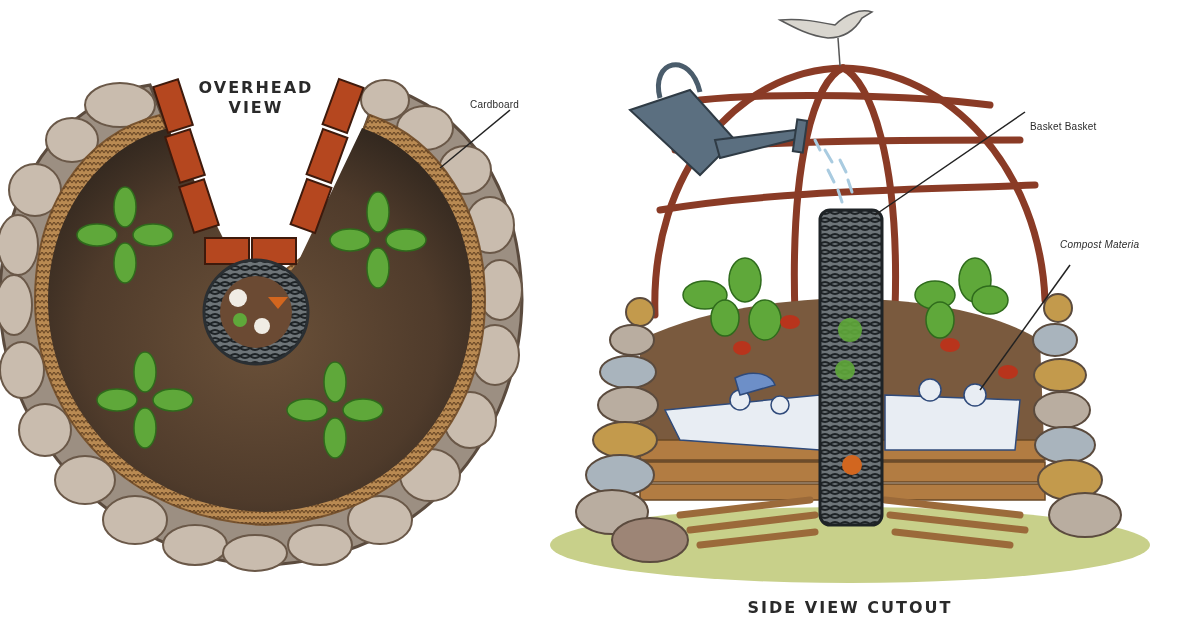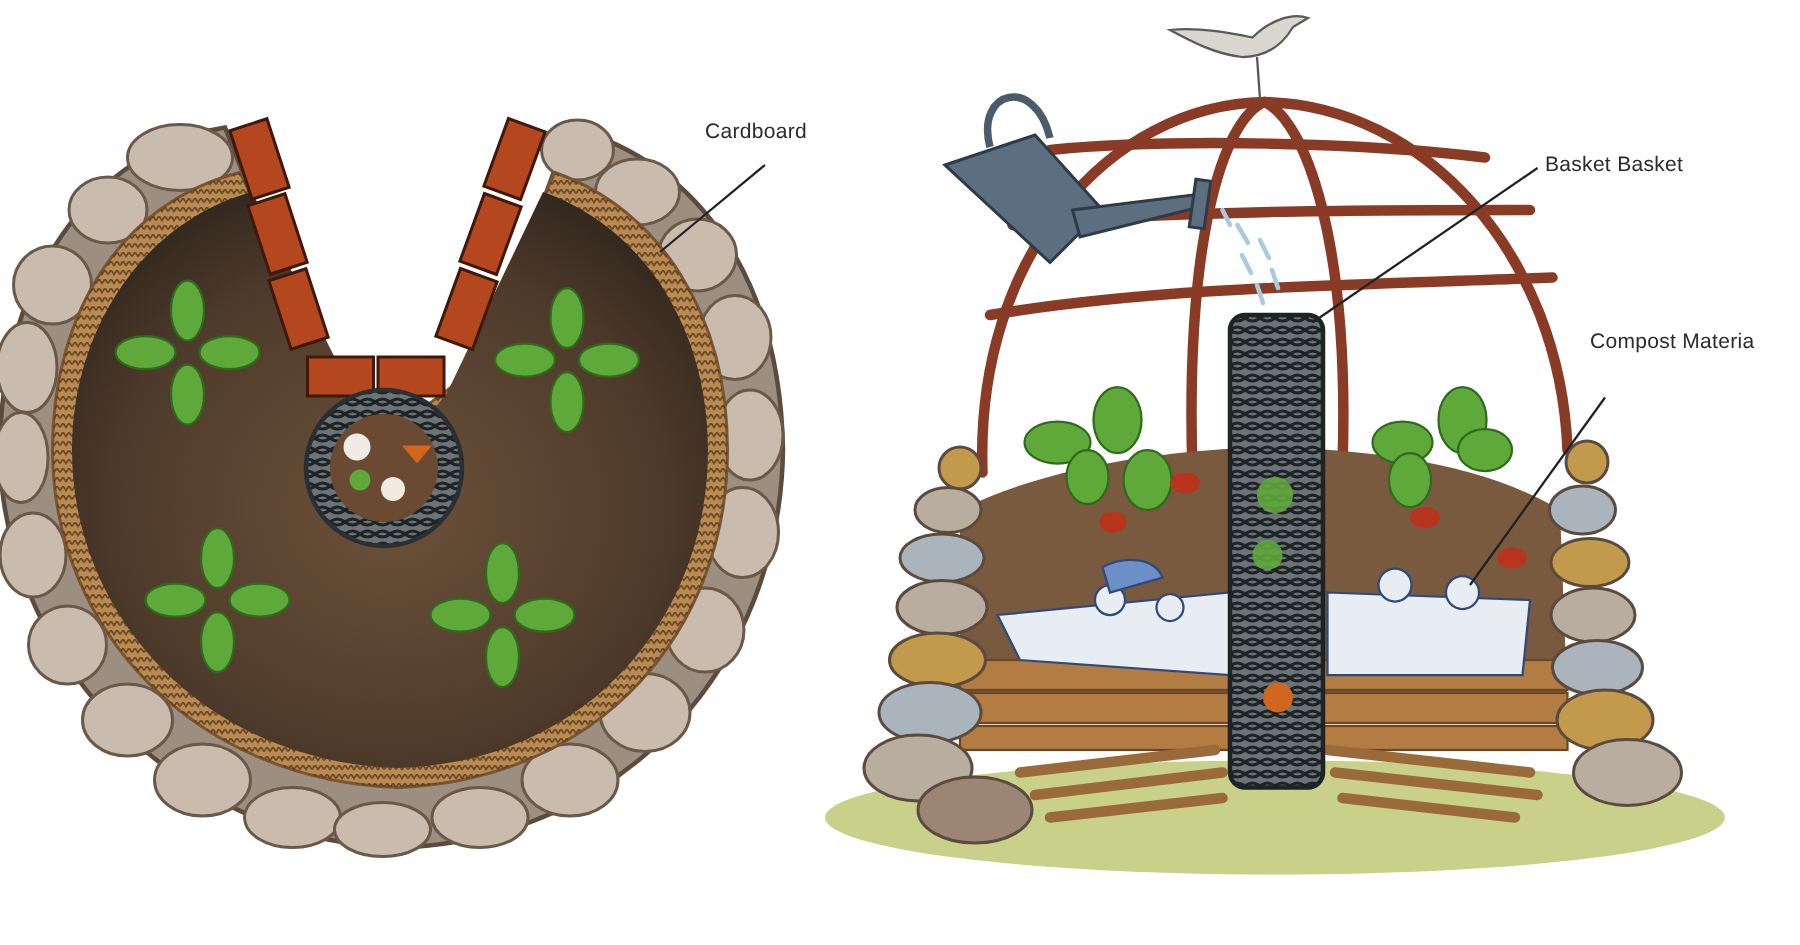--- a/index.html
+++ b/index.html
@@ -1,19 +1,19 @@
 <!DOCTYPE html>
 <html><head>
 <meta charset="utf-8">
 <style>
   html, body { margin:0; padding:0; background:#ffffff; }
   body { width:1200px; height:630px; position:relative; overflow:hidden; font-family:"Liberation Sans", sans-serif; }
   .stage { position:absolute; left:0; top:0; width:1200px; height:630px; }
   .label { position:absolute; color:#2b2b2b; font-family:"Liberation Sans", sans-serif; white-space:nowrap; }
-  .callout { font-size:14px; letter-spacing:0.2px; }
+  .callout { font-size:10px; letter-spacing:0.2px;margin-top:20px; }
   .heading { font-family:"DejaVu Sans", sans-serif; font-weight:bold; font-size:16px; letter-spacing:2px; text-align:center; line-height:20px; color:#2a2a2a; }
   svg { position:absolute; left:0; top:0; }
 </style>
 </head>
 <body>
 
 <div class="stage">
 
 <svg width="1200" height="630" viewBox="0 0 1200 630">
   <defs>
@@ -217,18 +217,23 @@
       <ellipse cx="1065" cy="445" rx="30" ry="18" fill="#a9b4bd"></ellipse>
       <ellipse cx="1070" cy="480" rx="32" ry="20" fill="#c39a4c"></ellipse>
       <ellipse cx="1085" cy="515" rx="36" ry="22" fill="#b9ada0"></ellipse>
     </g>
 
     <line x1="1025" y1="112" x2="875" y2="215" stroke="#222" stroke-width="1.5"></line>
     <line x1="1070" y1="265" x2="980" y2="390" stroke="#222" stroke-width="1.5"></line>
   </g>
 </svg>
 
+  <div class="label heading" style="left:186px; top:78px; width:140px;">
+    <div>OVERHEAD</div>
+    <div>VIEW</div>
+  </div>
   <div class="label callout" style="left:470px; top:79px;">Cardboard</div>
 
   <div class="label callout" style="left:1030px; top:101px;">Basket Basket</div>
-  <div class="label callout" style="left:1060px; top:219px;">Compost Materia</div>
-
+  <div class="label callout" style="left:1060px; top:219px;font-style:italic;">Compost Materia</div>
+
+  <div class="label heading" style="left:740px; top:598px; width:220px;">SIDE VIEW CUTOUT</div>
 </div>
 
 </body></html>

